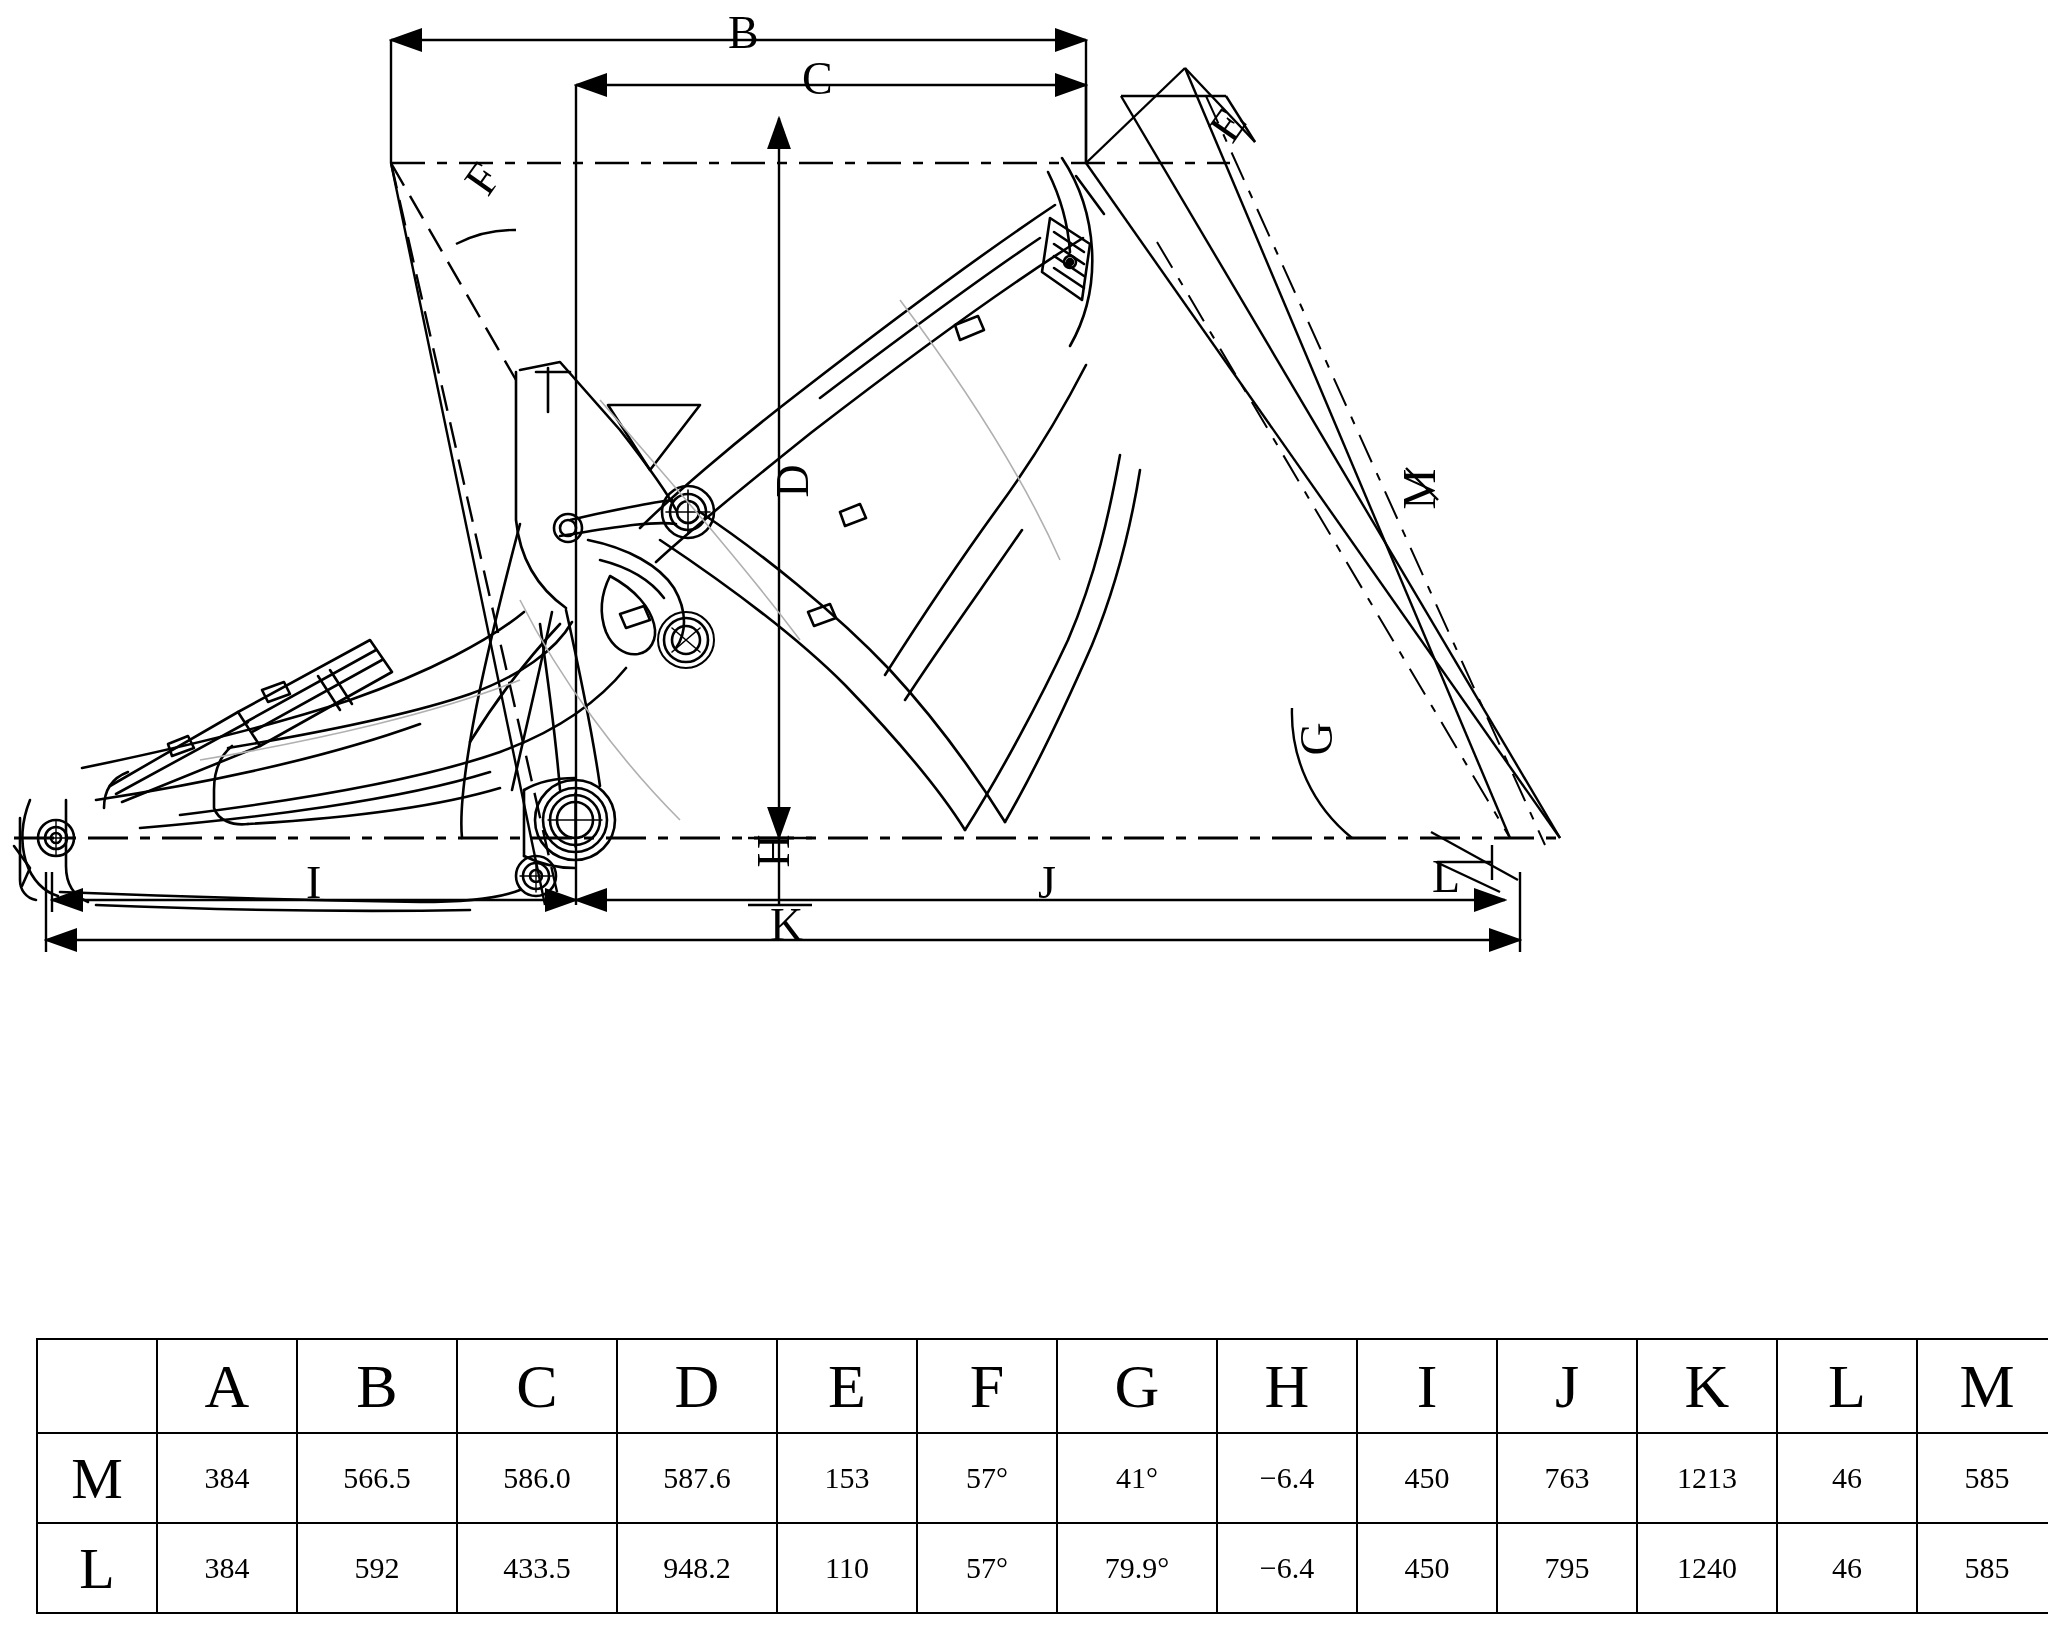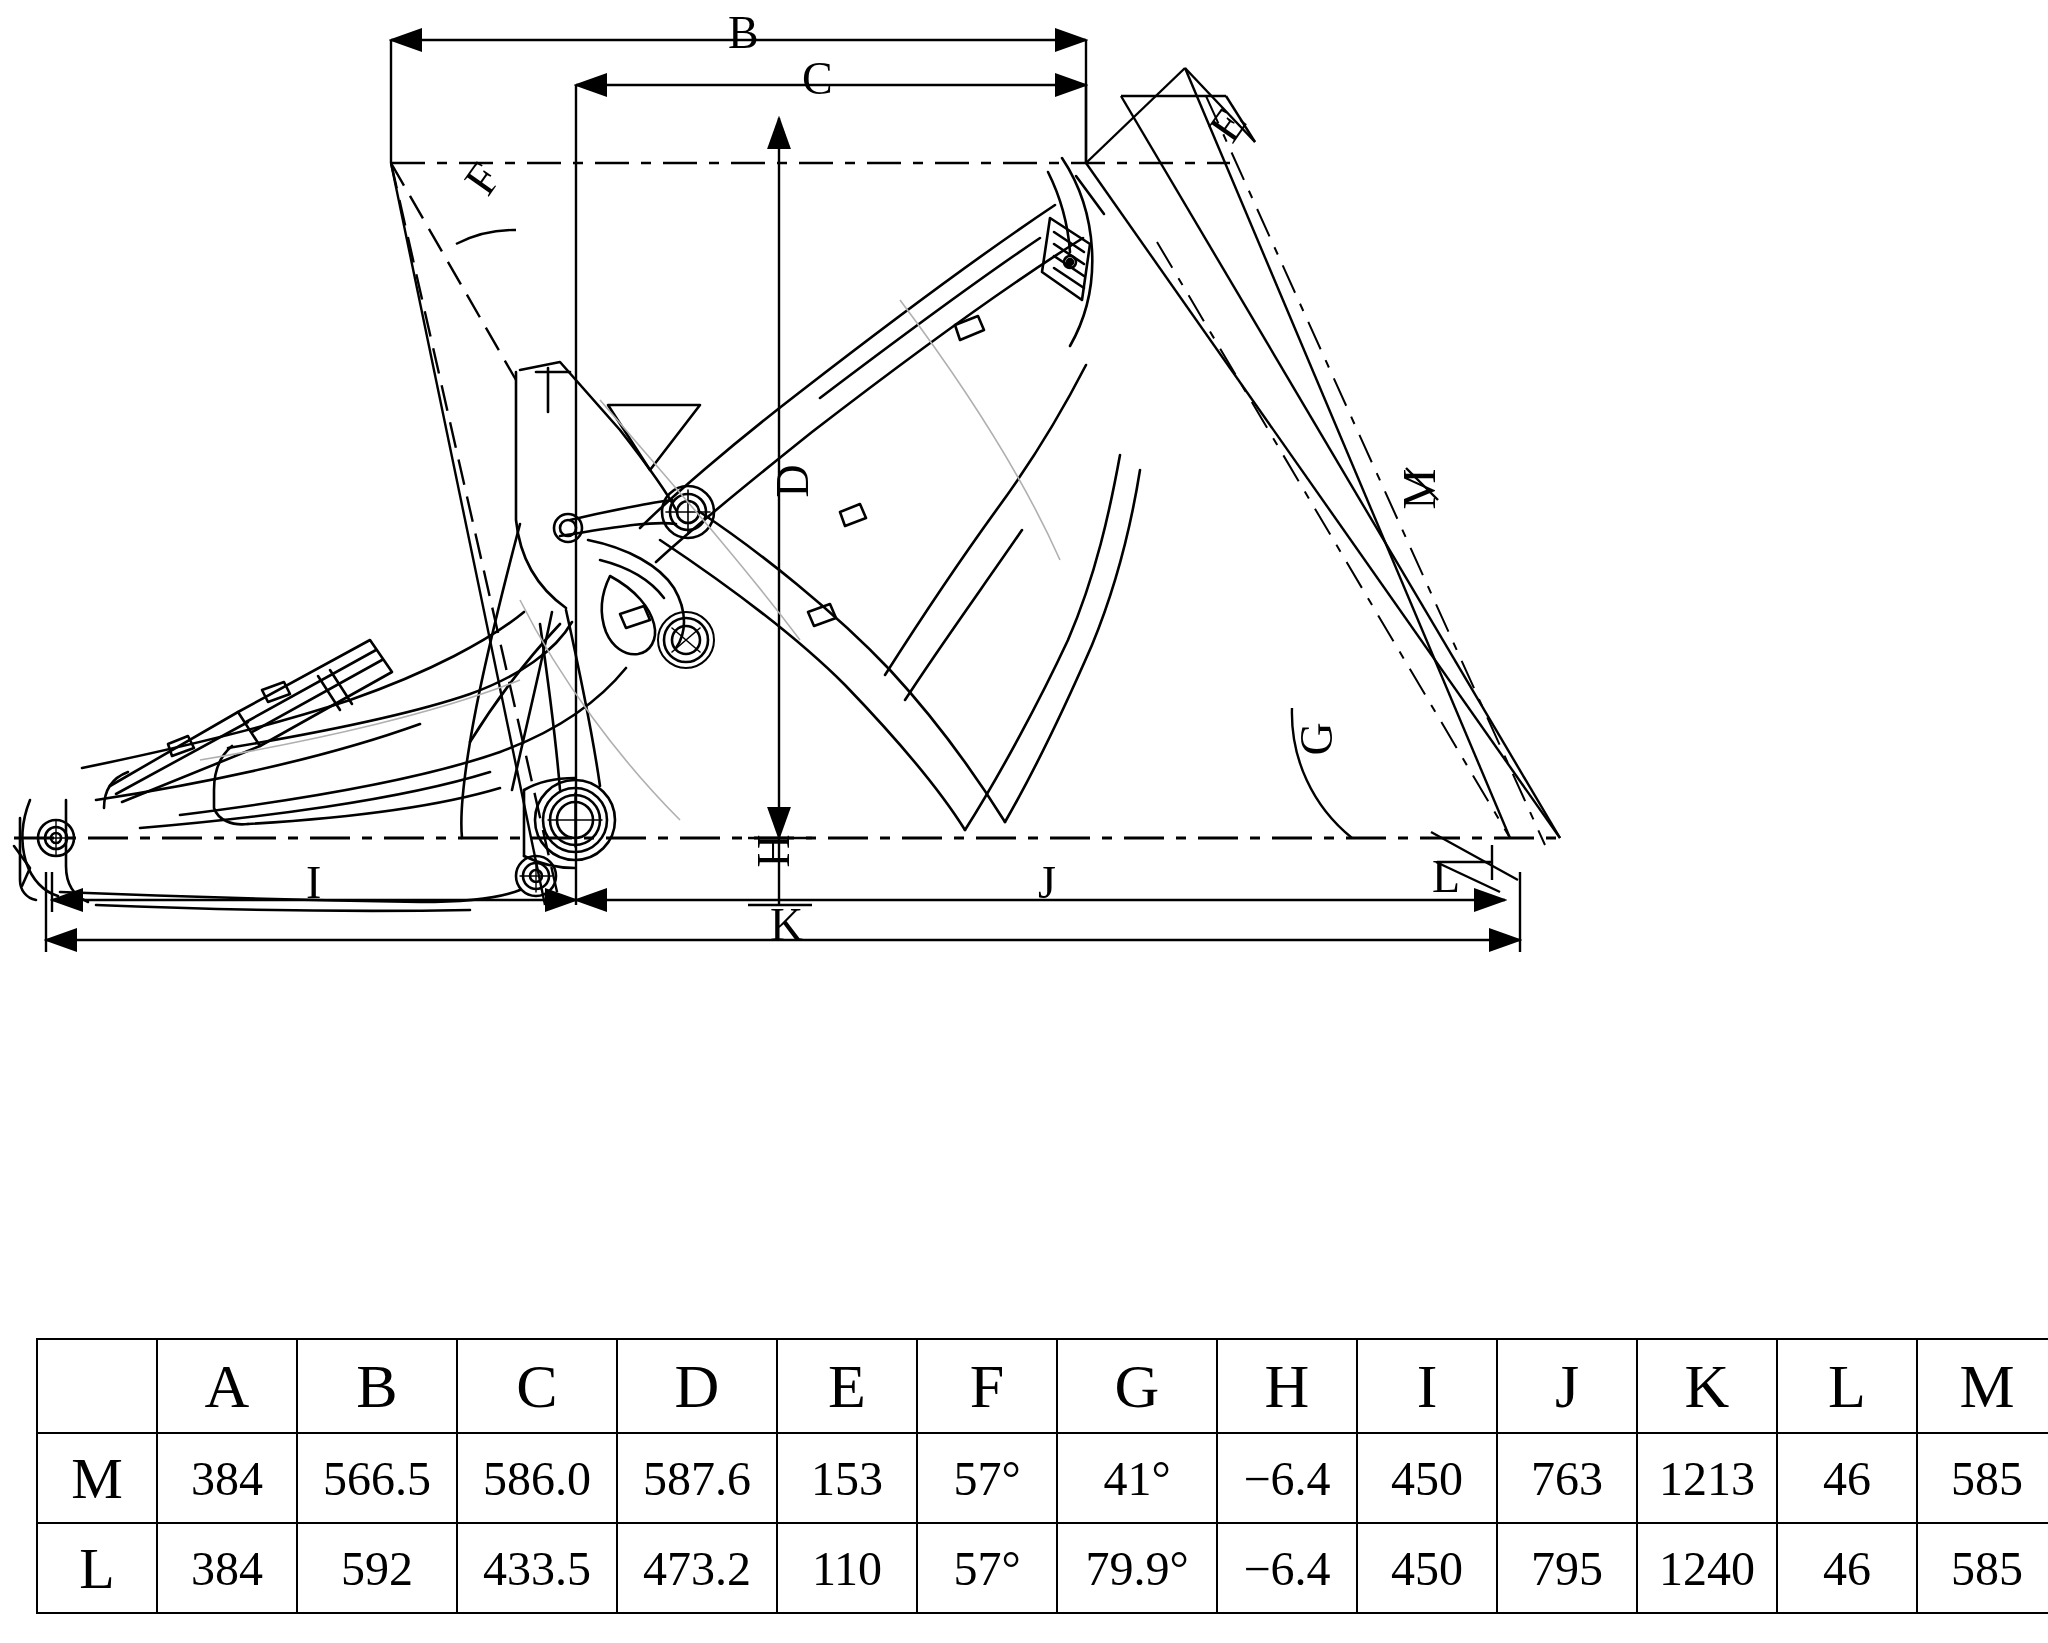--- a/index.html
+++ b/index.html
@@ -64,21 +64,21 @@
     font-weight: normal;
     padding: 0;
   }
   table.spec tr.head-row th {
     height: 92px;
     font-size: 62px;
     letter-spacing: 0px;
   }
   table.spec tr.data-row td {
     height: 88px;
-    font-size: 48px;
+    font-size: 30px;
   }
   table.spec tr.data-row td.size-cell {
     font-size: 58px;
   }
   .col-size  { width: 120px; }
   .col-std   { width: 140px; }
   .col-wide  { width: 160px; }
 </style>
 </head>
 <body>
@@ -336,21 +336,21 @@
         <td>763</td>
         <td>1213</td>
         <td>46</td>
         <td>585</td>
       </tr>
       <tr class="data-row">
         <td class="size-cell">L</td>
         <td>384</td>
         <td>592</td>
         <td>433.5</td>
-        <td>473.2</td>
+        <td>948.2</td>
         <td>110</td>
         <td>57°</td>
         <td>79.9°</td>
         <td>−6.4</td>
         <td>450</td>
         <td>795</td>
         <td>1240</td>
         <td>46</td>
         <td>585</td>
       </tr>

